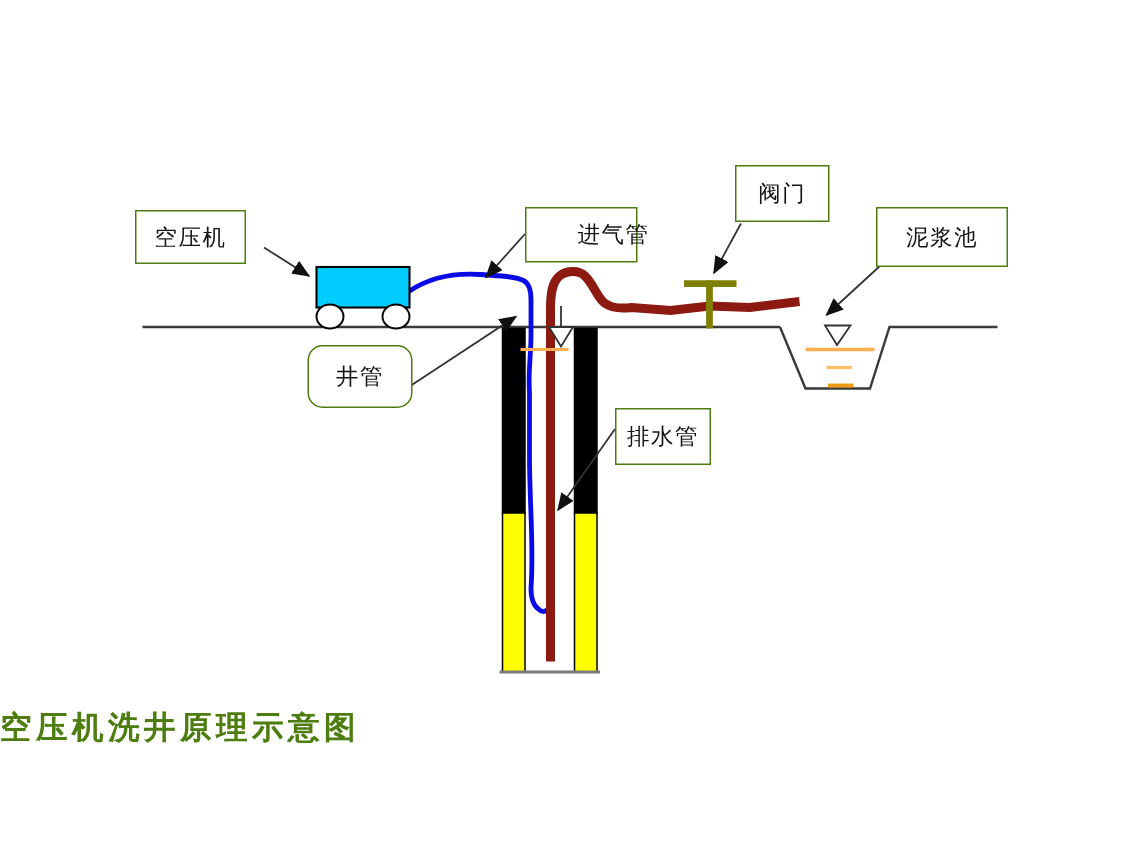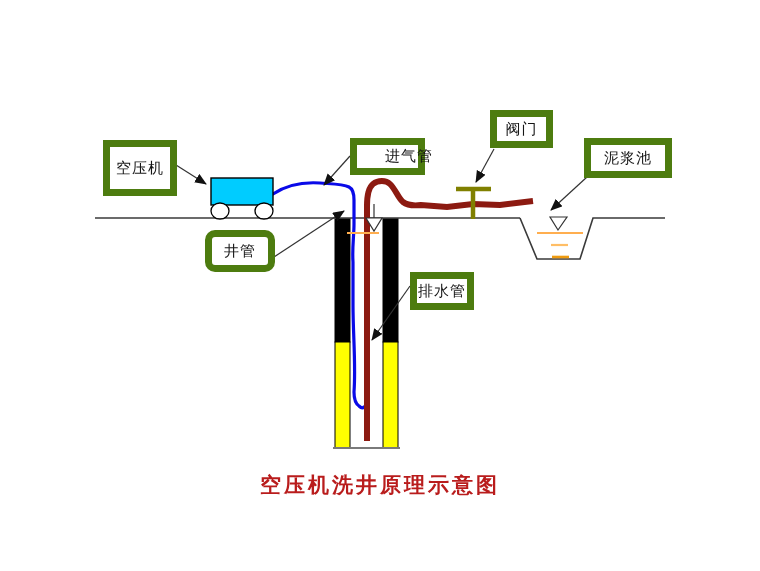--- a/index.html
+++ b/index.html
@@ -2,28 +2,28 @@
 <html><head>
 <meta charset="utf-8">
 <style>
   html,body{margin:0;padding:0;background:#fff;}
   .stage{
     position:relative;width:760px;height:571px;background:#ffffff;overflow:hidden;
     font-family:"Liberation Serif","DejaVu Serif",serif;
   }
   .stage svg{position:absolute;left:0;top:0;}
   .callout{
-    position:absolute;background:#ffffff;border:7px solid #4d7c0f;
+    position:absolute;background:#ffffff;border:1px solid #4d7c0f;
     display:flex;align-items:center;justify-content:center;
     font-size:15px;color:#141414;letter-spacing:1px;white-space:nowrap;
     box-sizing:border-box;
   }
   .diagram-title{
-    position:absolute;left:0;top:471px;width:760px;text-align:center;
-    font-size:21px;font-weight:bold;color:#b91c1c;letter-spacing:3px;
+    position:absolute;left:0;top:471px;width:760px;text-align:left;
+    font-size:21px;font-weight:bold;color:#4d7c0f;letter-spacing:3px;
   }
 </style>
 </head>
 <body>
 
 <div class="stage">
 
   <svg width="760" height="571" viewBox="0 0 760 571">
     <defs>
       <marker id="arrow" markerWidth="13" markerHeight="11" refX="11" refY="5" orient="auto" markerUnits="userSpaceOnUse">
@@ -65,21 +65,21 @@
     <ellipse cx="264" cy="211" rx="9" ry="8" fill="#fff" stroke="#000" stroke-width="1.3"></ellipse>
 
     <line x1="176" y1="165" x2="206" y2="184" stroke="#333" stroke-width="1.2" marker-end="url(#arrow)"></line>
     <line x1="350" y1="156" x2="324" y2="185" stroke="#333" stroke-width="1.2" marker-end="url(#arrow)"></line>
     <line x1="494" y1="149" x2="476" y2="182" stroke="#333" stroke-width="1.2" marker-end="url(#arrow)"></line>
     <line x1="587" y1="177" x2="551" y2="210" stroke="#333" stroke-width="1.2" marker-end="url(#arrow)"></line>
     <line x1="274" y1="257" x2="344" y2="211" stroke="#333" stroke-width="1.2" marker-end="url(#arrow)"></line>
     <line x1="410" y1="286" x2="372" y2="340" stroke="#333" stroke-width="1.2" marker-end="url(#arrow)"></line>
   </svg>
 
-  <div class="callout" style="left:103px;top:140px;width:74px;height:56px;">空压机</div>
+  <div class="callout" style="left:90px;top:140px;width:74px;height:36px;">空压机</div>
 
   <div class="callout" style="left:350px;top:138px;width:75px;height:37px;padding-left:43px;">进气管</div>
 
   <div class="callout" style="left:490px;top:110px;width:63px;height:38px;">阀门</div>
 
   <div class="callout" style="left:584px;top:138px;width:88px;height:40px;">泥浆池</div>
 
   <div class="callout" style="left:205px;top:230px;width:70px;height:42px;border-radius:10px;">井管</div>
 
   <div class="callout" style="left:410px;top:272px;width:64px;height:38px;">排水管</div>

